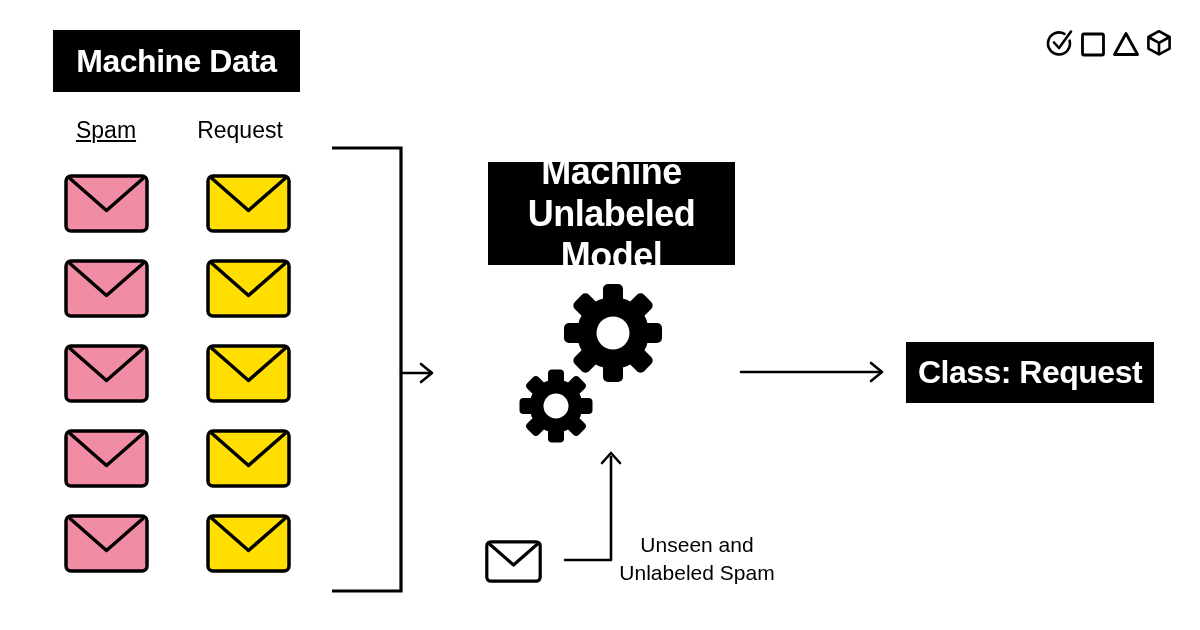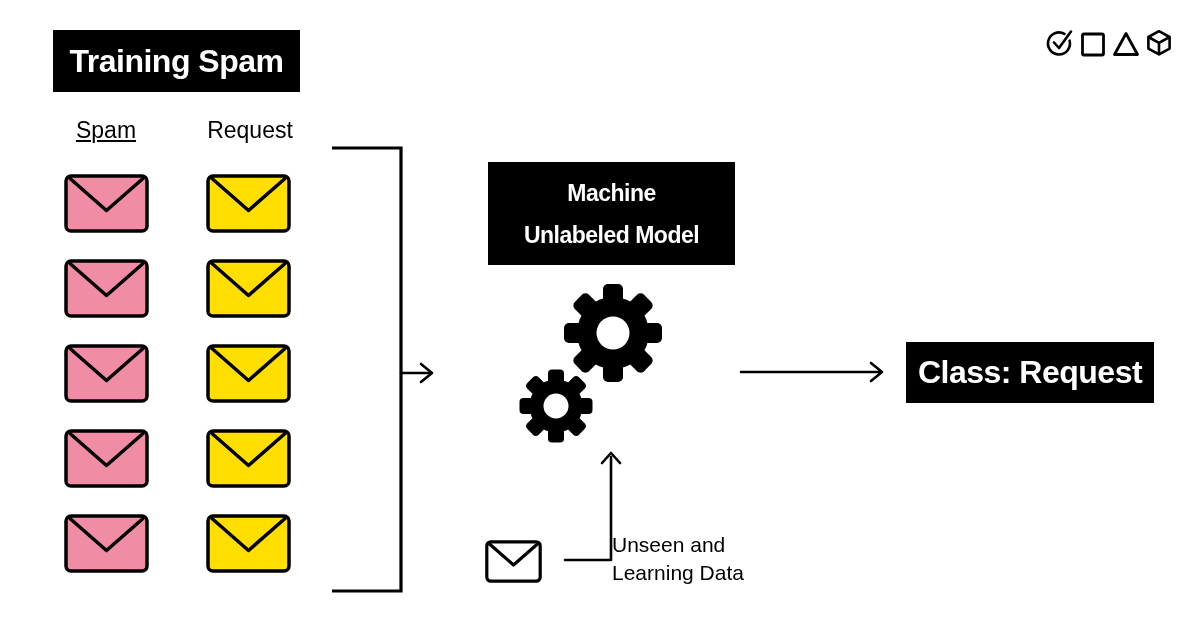--- a/index.html
+++ b/index.html
@@ -15,62 +15,62 @@
     position: absolute;
     background: var(--ink, #000);
     color: var(--box-text, #fff);
     display: flex; flex-direction: column;
     align-items: center; justify-content: center;
     font-weight: 700;
     letter-spacing: -0.5px;
     text-align: center;
   }
   .box-training { left: 53px; top: 30px; width: 247px; height: 62px; font-size: 32px; }
-  .box-model    { left: 488px; top: 162px; width: 247px; height: 103px; font-size: 23px; line-height: 42px; }
+  .box-model    { left: 488px; top: 162px; width: 247px; height: 103px; font-size: 36px; line-height: 42px; }
   .box-class    { left: 906px; top: 342px; width: 248px; height: 61px; font-size: 32px; justify-content: center; }
 
   .col-header {
     position: absolute; top: 117px; width: 110px;
     text-align: center; font-size: 23px; color: var(--ink, #000);
   }
   .col-header.spam    { left: 51px; text-decoration: underline; }
-  .col-header.request { left: 195px; }
+  .col-header.request { left: 185px; }
 
   .env-column { position: absolute; top: 174px; display: flex; flex-direction: column; gap: 26px; }
   .env-column.spam    { left: 64px; }
   .env-column.request { left: 206px; }
   .env-column svg { display: block; }
 
   .connectors { position: absolute; left: 0; top: 0; pointer-events: none; }
   .stroke-ink { stroke: var(--ink, #000); fill: none; }
 
   .gears { position: absolute; left: 500px; top: 280px; }
   .fill-ink { fill: var(--ink, #000); }
   .fill-bg  { fill: var(--background, #fff); }
 
   .unseen-envelope { position: absolute; left: 485px; top: 540px; }
 
   .unseen-label {
     position: absolute; left: 612px; top: 531px; width: 170px;
-    text-align: left; font-size: 21px; line-height: 28px; color: var(--ink, #000);
+    text-align: center; font-size: 21px; line-height: 28px; color: var(--ink, #000);
   }
 
   .logo-icons {
     position: absolute; left: 1045px; top: 27px;
     display: flex; gap: 5px; align-items: center;
   }
   .logo-icons svg { display: block; }
 </style>
 </head>
 <body>
 
 <div class="canvas">
 
   <div class="black-box box-training">
-    <span>Training Spam</span>
+    <span>Machine Data</span>
   </div>
 
   <div class="col-header spam">Spam</div>
   <div class="col-header request">Request</div>
 
   <div class="env-column spam">
       <svg width="85" height="59" viewBox="0 0 85 59">
         <rect x="2" y="2" width="81" height="55" rx="5" fill="#F08CA4" stroke="#000000" stroke-width="3.5"></rect>
         <path d="M6 4.5 L42.5 36.5 L79 4.5" fill="none" stroke="#000000" stroke-width="3.5" stroke-linecap="round" stroke-linejoin="round"></path>
       </svg>
@@ -166,21 +166,21 @@
     </g>
   </svg>
 
   <svg class="unseen-envelope" width="57" height="43" viewBox="0 0 57 43">
     <rect x="1.8" y="1.8" width="53.4" height="39.4" rx="4" stroke-width="3.2" class="stroke-ink" fill="#FFDE00"></rect>
     <path d="M4.5 4 L28.5 25 L52.5 4" stroke-width="3.2" stroke-linecap="round" stroke-linejoin="round" class="stroke-ink"></path>
   </svg>
 
   <div class="unseen-label">
     <div>Unseen and</div>
-    <div>Learning Data</div>
+    <div>Unlabeled Spam</div>
   </div>
 
   <div class="black-box box-class">
     <span>Class: Request</span>
   </div>
 
   <div class="logo-icons">
     <svg width="29" height="31" viewBox="0 0 28 31">
       <path class="stroke-ink" stroke-width="2.6" d="M24.1 13.65 A11 11 0 1 1 19 6.97" stroke-linecap="round"></path>
       <path class="stroke-ink" stroke-width="2.6" d="M8.5 15.5 L13.5 21 L25.5 4.5" stroke-linecap="round" stroke-linejoin="round"></path>

